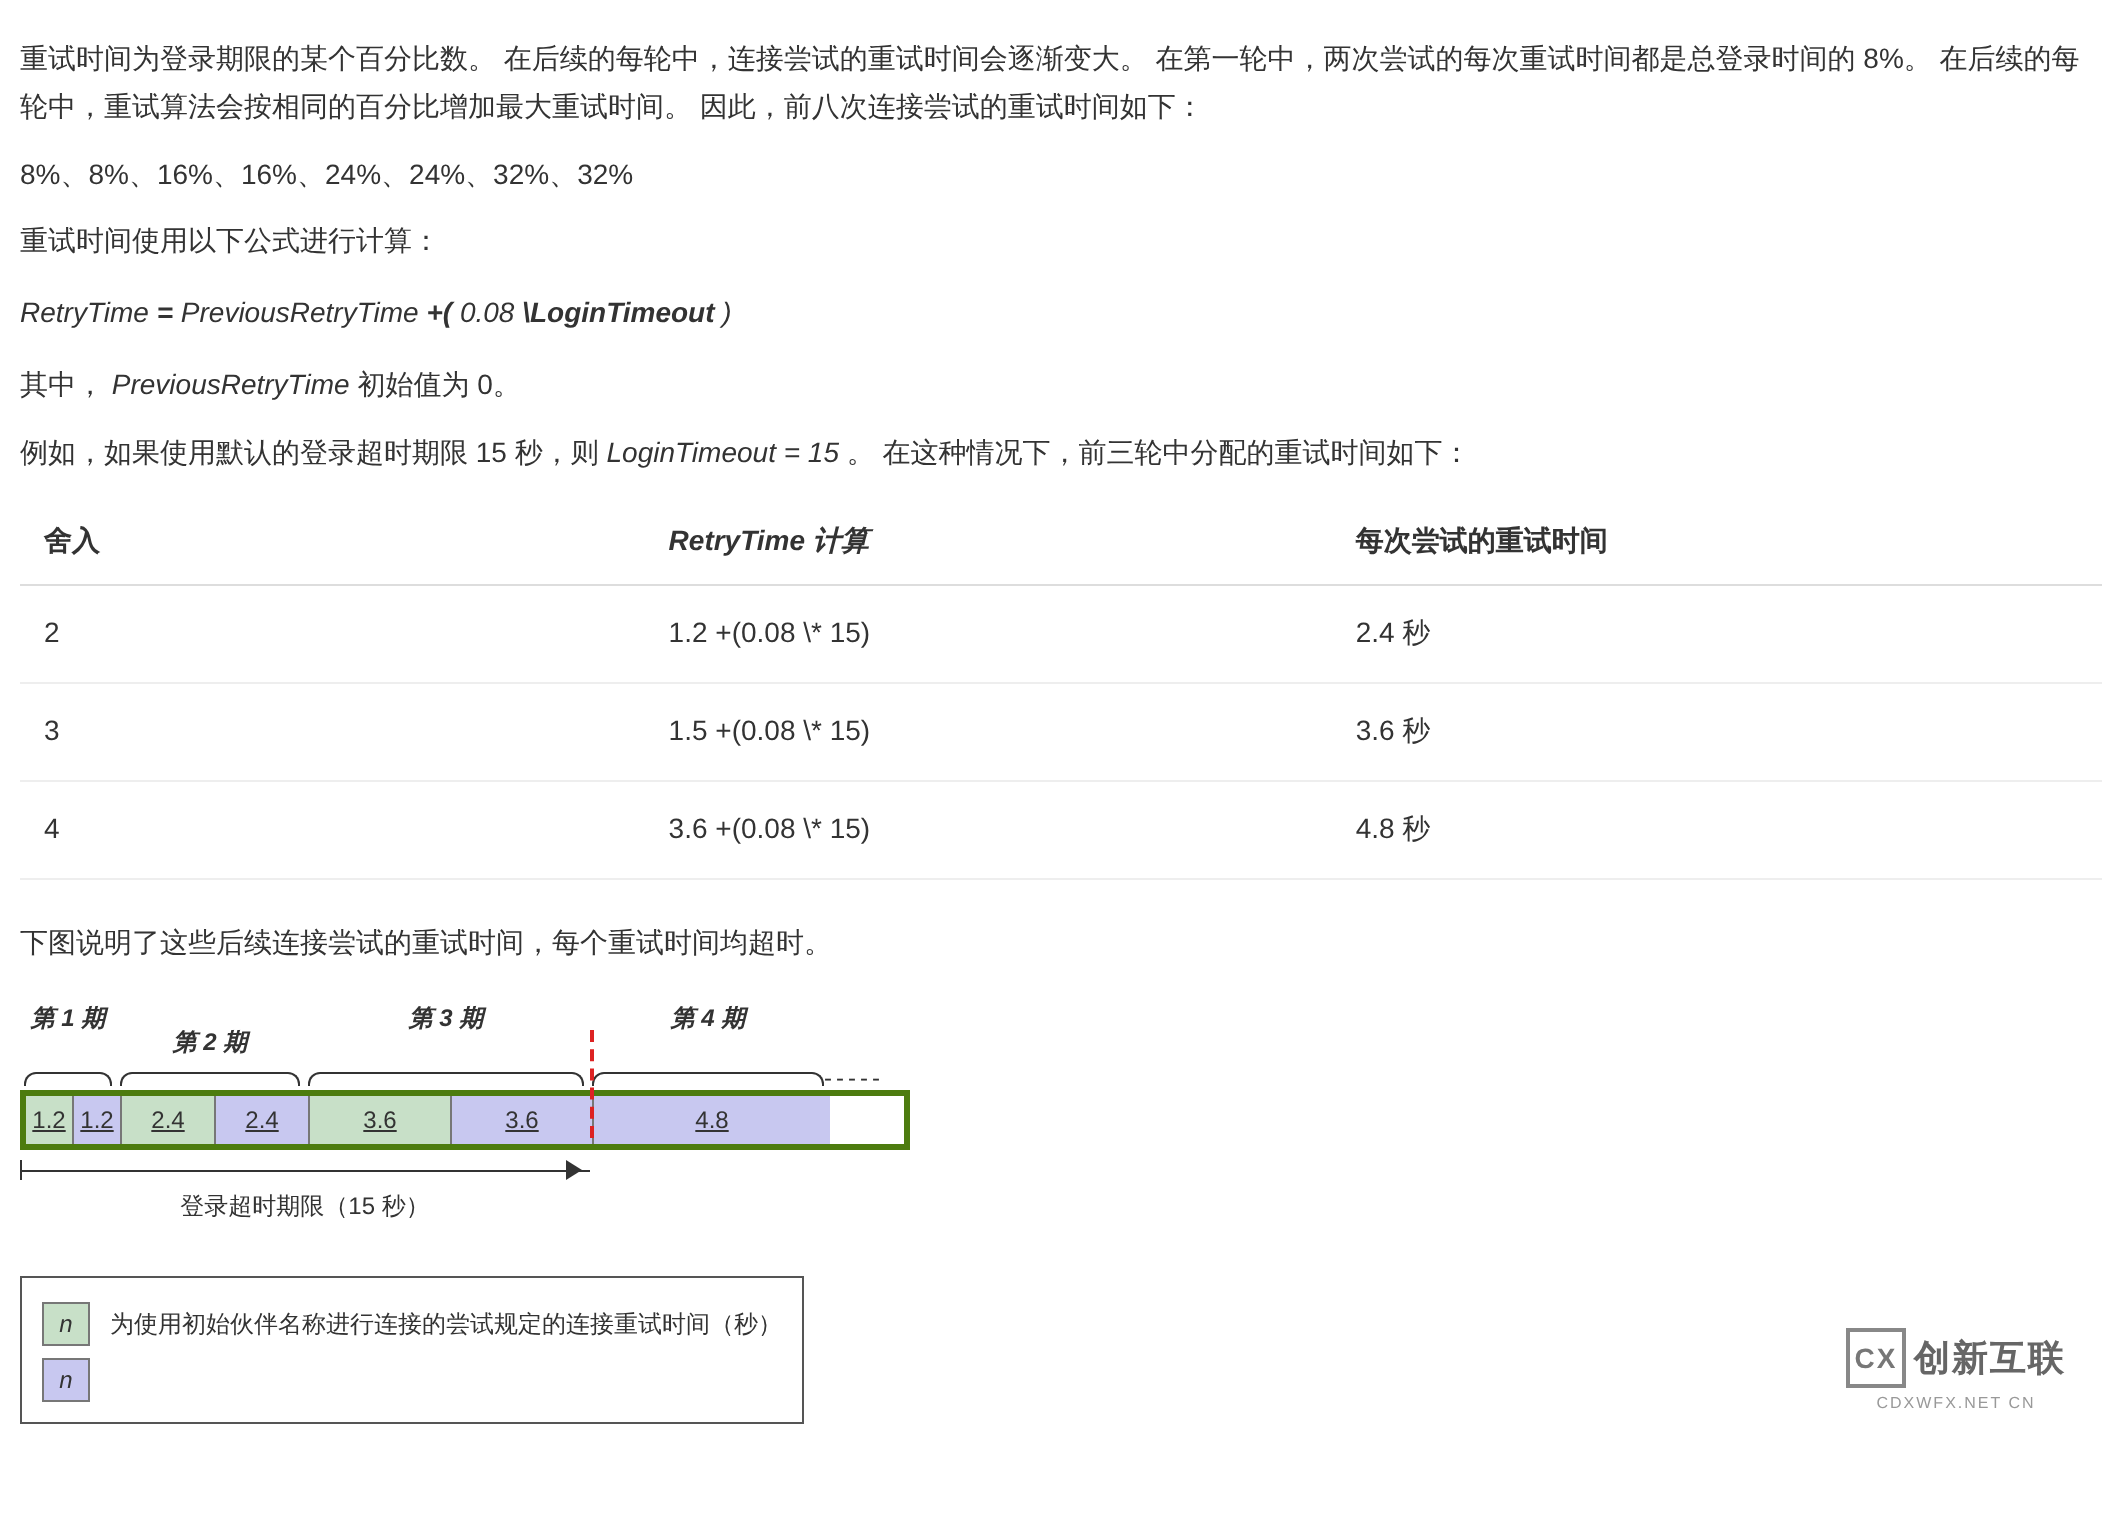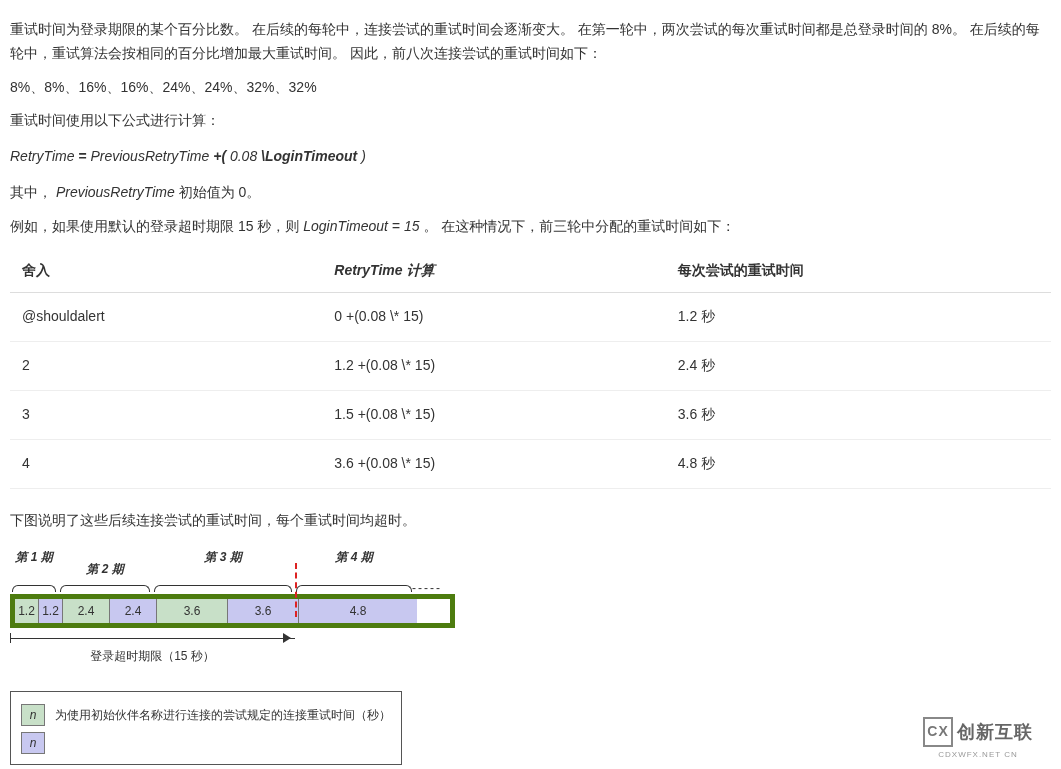--- a/index.html
+++ b/index.html
@@ -51,21 +51,21 @@
     content:"";
     position:absolute;
     left:2px; right:2px; bottom:0;
     height:6px;
     border:1.5px solid #333;
     border-bottom:none;
     border-radius: 6px 6px 0 0;
   }
   .b1{width:48px;} .b2{width:94px;} .b3{width:142px;} .b4{width:120px; position:relative;}
   .dots{ position:absolute; right:-28px; top:-2px; font-size:12px; letter-spacing:2px;}
-  .boxes { display: flex; border:5px solid #4d7c0f; }
+  .boxes { display: flex; border:3px solid #4d7c0f;text-decoration:underline; }
   .box {
     height: 24px;
     display:flex; align-items:center; justify-content:center;
     font-size: 12px;
     border-right:1px solid #777;
     box-sizing:border-box;
   }
   .box:last-child{border-right:none;}
   .green { background: #c8e0c8; }
   .blue  { background: #c8c8f0; }
@@ -177,25 +177,20 @@
   <thead>
     <tr>
       <th class="col1">舍入</th>
       <th class="col2">
         <span class="italic">RetryTime 计算</span>
       </th>
       <th class="col3">每次尝试的重试时间</th>
     </tr>
   </thead>
   <tbody>
-    <tr>
-      <td>@shouldalert</td>
-      <td>0 +(0.08 \* 15)</td>
-      <td>1.2 秒</td>
-    </tr>
     <tr>
       <td>2</td>
       <td>1.2 +(0.08 \* 15)</td>
       <td>2.4 秒</td>
     </tr>
     <tr>
       <td>3</td>
       <td>1.5 +(0.08 \* 15)</td>
       <td>3.6 秒</td>
     </tr>

